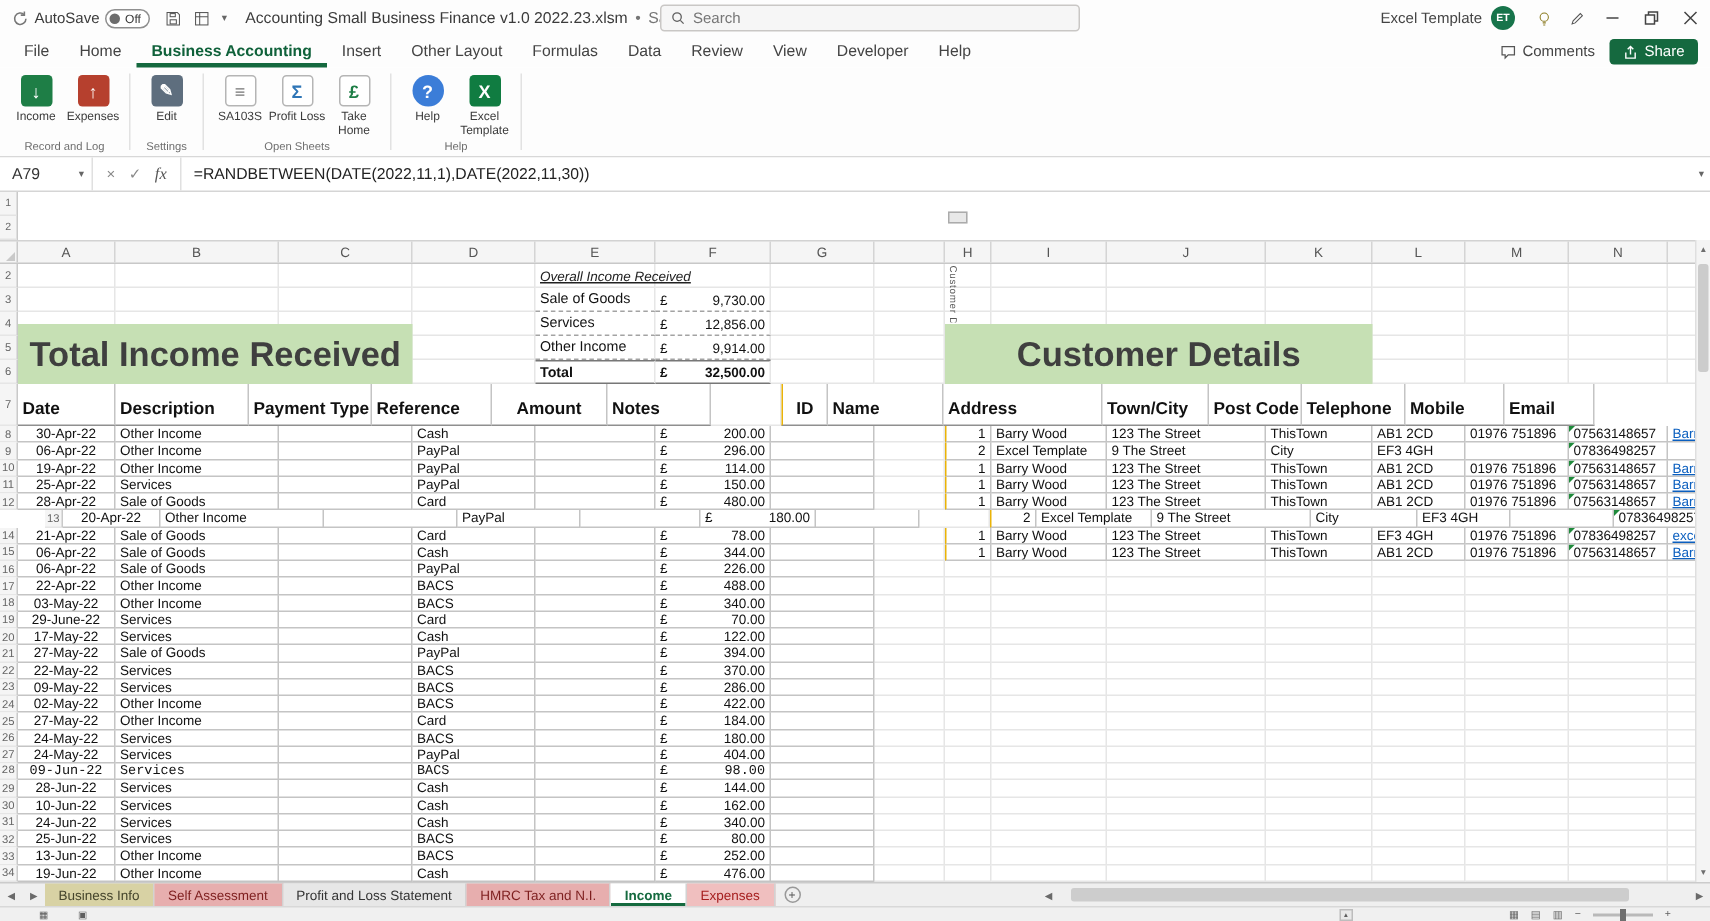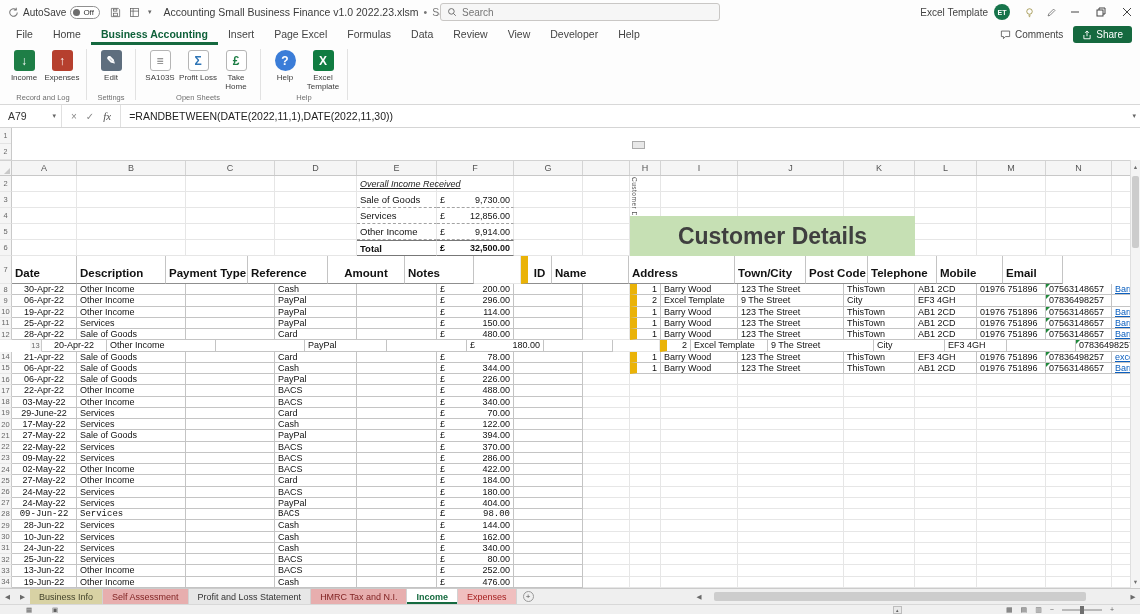--- a/index.html
+++ b/index.html
@@ -71,21 +71,21 @@
   .gbody{position:relative;height:412px;overflow:hidden}
   .grow{display:flex}
   .rh{width:12px;flex:none;background:#F5F5F5;border-right:1px solid #C9C9C9;border-bottom:1px solid #E6E6E6;font-size:7.5px;color:#666;display:flex;align-items:center;justify-content:center}
   .c{flex:none;border-right:1px solid #E6E6E6;border-bottom:1px solid #E6E6E6;font-size:9px;color:#111;display:flex;align-items:center;padding:0 3px;white-space:nowrap;overflow:hidden}
   .ov{overflow:visible;position:relative;z-index:2}
   .sumtitle{font-style:italic;text-decoration:underline;font-size:9px;color:#222}
   .sumlabel{font-size:9.5px}
   .dash{border-bottom:1px dashed #A3A3A3}
   .totline{border-top:1px solid #777;border-bottom:1px solid #777;font-weight:bold}
   .tb{border-right-color:#C4C4C4;border-bottom-color:#C4C4C4}
-  .lb{border-left:7px solid #eab308}
+  .lb{border-left:1px solid #eab308}
   .hrow .c{align-items:flex-end;padding-bottom:4px;font-weight:bold;font-size:11.5px}
   .hrow .tb{border-bottom-color:#8F8F8F}
   .ac{justify-content:center}
   .ar{justify-content:flex-end}
   .money{justify-content:space-between}
   .lnk{color:#0B5FBF;text-decoration:underline}
   .gt{position:relative}
   .gt::before{content:"";position:absolute;left:0;top:0;border-top:4px solid #1F8A3B;border-right:4px solid transparent}
   .banner{position:absolute;top:40px;height:40px;background:#C6E0B4;display:flex;align-items:center;justify-content:center;font-size:23px;font-weight:bold;color:#3F3F3F;z-index:3;white-space:nowrap}
   .banner-income{left:12px;width:263px}
@@ -199,21 +199,21 @@
       </span>
   </div>
 </div>
 
 <div class="tabsrow">
   <div class="rtabs" id="rtabs">
       <div class="rtab">File</div>
       <div class="rtab">Home</div>
       <div class="rtab active">Business Accounting</div>
       <div class="rtab">Insert</div>
-      <div class="rtab">Page Excel</div>
+      <div class="rtab">Other Layout</div>
       <div class="rtab">Formulas</div>
       <div class="rtab">Data</div>
       <div class="rtab">Review</div>
       <div class="rtab">View</div>
       <div class="rtab">Developer</div>
       <div class="rtab">Help</div>
     </div>
   <div class="tabs-right">
     <span class="comments">
       <span>
@@ -330,20 +330,21 @@
       <div class="ch" style="width: 31px;">H</div>
       <div class="ch" style="width: 77px;">I</div>
       <div class="ch" style="width: 106px;">J</div>
       <div class="ch" style="width: 71px;">K</div>
       <div class="ch" style="width: 62px;">L</div>
       <div class="ch" style="width: 69px;">M</div>
       <div class="ch" style="width: 66px;">N</div>
       <div class="ch" style="width: 60px;"></div>
     </div>
   <div class="gbody" id="gbody">
+    <div class="banner banner-income">Total Income Received</div>
     <div class="banner banner-customer">Customer Details</div>
     <div class="vlabel">Customer Details</div>
   <div class="grow" style="height: 16px;">
         <div class="rh">2</div>
         <div class="c" style="width: 65px;"></div>
         <div class="c" style="width: 109px;"></div>
         <div class="c" style="width: 89px;"></div>
         <div class="c" style="width: 82px;"></div>
         <div class="c ov sumtitle" style="width: 80px;">Overall Income Received</div>
         <div class="c" style="width: 77px;"></div>

